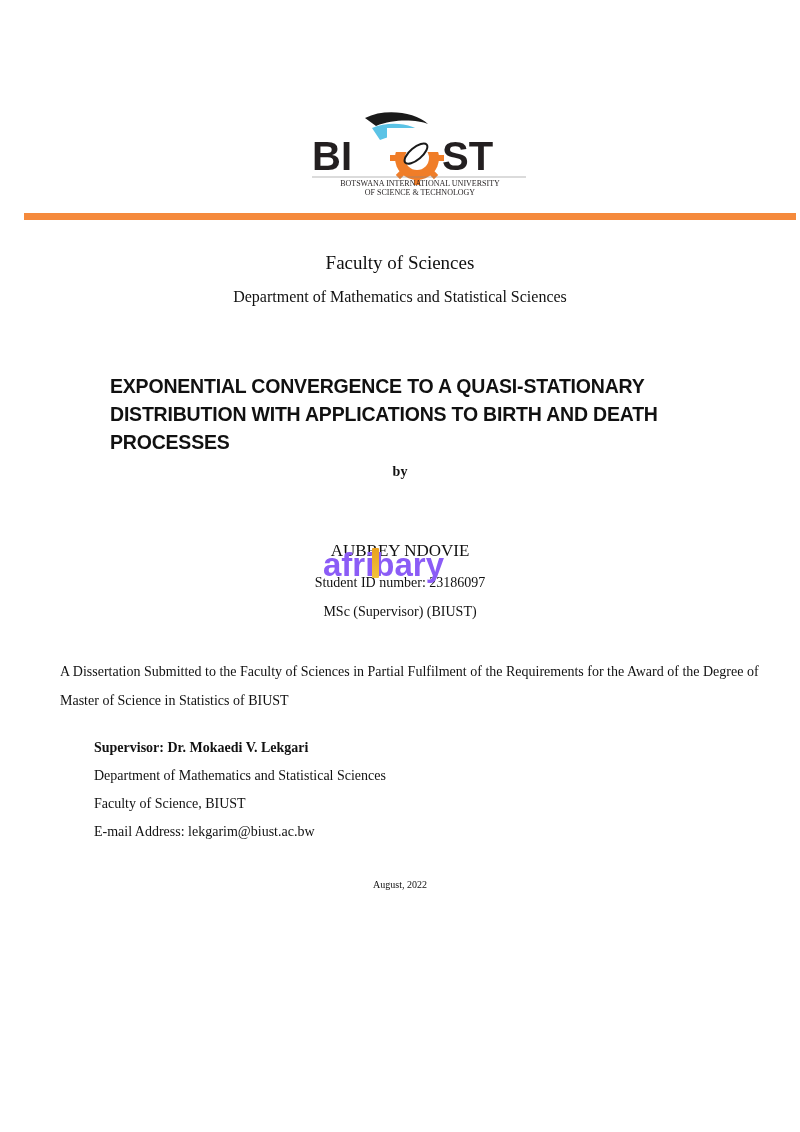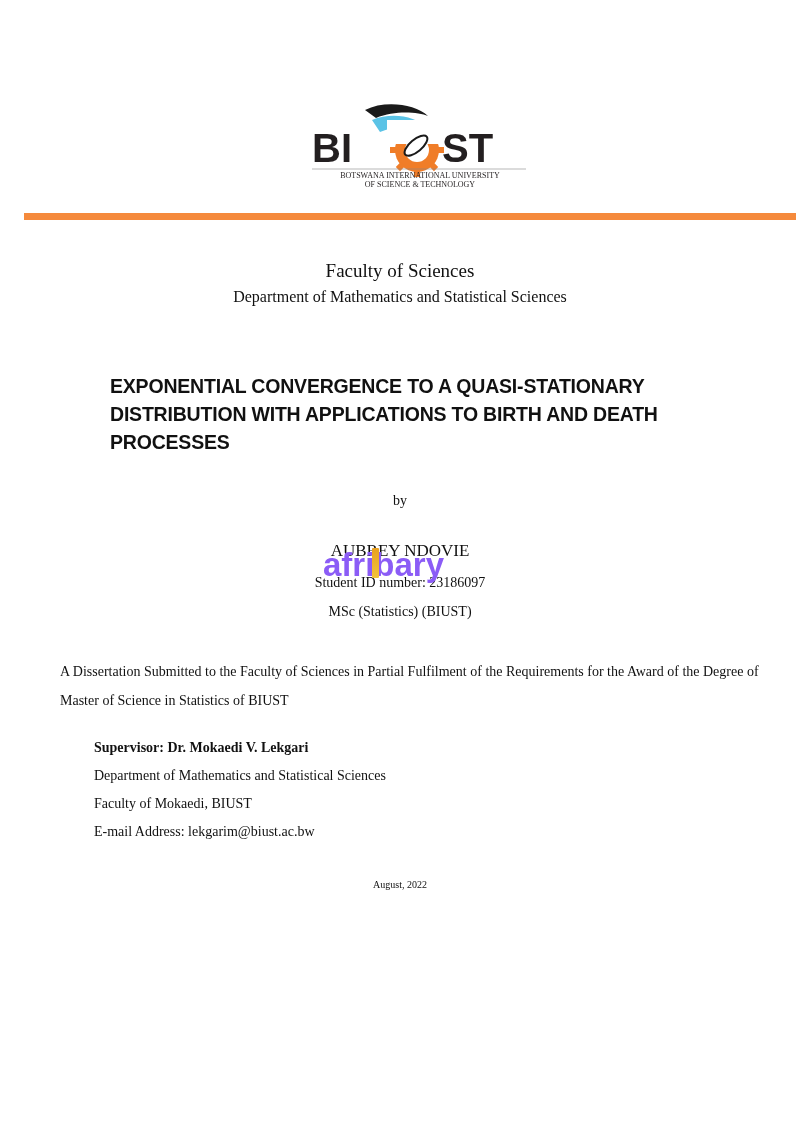--- a/index.html
+++ b/index.html
@@ -1,33 +1,33 @@
 <!DOCTYPE html>
 <html><head>
   <meta charset="utf-8">
   <style>
     html, body { margin: 0; padding: 0; background: #ffffff; }
     body { width: 800px; height: 1132px; position: relative; overflow: hidden;
            font-family: "DejaVu Serif", "Liberation Serif", serif; color: #111; }
     .abs { position: absolute; }
     .center { left: 0; width: 800px; text-align: center; }
 
-    #logo { left: 310px; top: 98px; width: 220px; height: 95px; text-align: center; }
+    #logo { left: 310px; top: 106px; width: 220px; height: 95px; text-align: center; }
     #rule { left: 24px; top: 213px; width: 772px; height: 7px; background: #f58a3c; }
 
     .serif { font-family: "Liberation Serif", "DejaVu Serif", serif; }
     .sans  { font-family: "Liberation Sans", "DejaVu Sans", sans-serif; }
 
-    #faculty { top: 260px; font-size: 19px; }
+    #faculty { top: 252px; font-size: 19px; }
     #dept { top: 288px; font-size: 16px; }
 
     #title { left: 110px; width: 610px; top: 372px; text-align: left;
              font-weight: bold; font-size: 19.5px; line-height: 28px; letter-spacing: -0.2px; }
 
-    #by { top: 493px; font-size: 14px; }
+    #by { top: 464px; font-size: 14px; font-weight: bold; }
     #author { top: 541px; font-size: 17px; }
     #student { top: 575px; font-size: 14px; }
     #degree { top: 604px; font-size: 14px; }
 
     #statement { left: 60px; width: 710px; top: 657px; text-align: left; font-size: 14px; line-height: 29px; }
 
     .left { left: 94px; font-size: 14px; }
     #sup { top: 740px; font-weight: bold; }
     #sup-dept { top: 768px; }
     #sup-fac { top: 796px; }
@@ -76,25 +76,25 @@
 <div id="rule" class="abs"></div>
 
 <div id="faculty" class="abs center serif">Faculty of Sciences</div>
 <div id="dept" class="abs center serif">Department of Mathematics and Statistical Sciences</div>
 
 <div id="title" class="abs sans">EXPONENTIAL CONVERGENCE TO A QUASI-STATIONARY DISTRIBUTION WITH APPLICATIONS TO BIRTH AND DEATH PROCESSES</div>
 
 <div id="by" class="abs center serif">by</div>
 <div id="author" class="abs center serif">AUBREY NDOVIE</div>
 <div id="student" class="abs center serif">Student ID number: 23186097</div>
-<div id="degree" class="abs center serif">MSc (Statistics) (BIUST)</div>
+<div id="degree" class="abs center serif">MSc (Supervisor) (BIUST)</div>
 
 <div id="watermark" class="abs">afribary</div>
 <div id="wm-pencil" class="abs"></div>
 
 <div id="statement" class="abs serif">A Dissertation Submitted to the Faculty of Sciences in Partial Fulfilment of the Requirements for the Award of the Degree of Master of Science in Statistics of BIUST</div>
 
 <div id="sup" class="abs left serif">Supervisor: Dr. Mokaedi V. Lekgari</div>
 <div id="sup-dept" class="abs left serif">Department of Mathematics and Statistical Sciences</div>
-<div id="sup-fac" class="abs left serif">Faculty of Mokaedi, BIUST</div>
+<div id="sup-fac" class="abs left serif">Faculty of Science, BIUST</div>
 <div id="sup-email" class="abs left serif">E-mail Address: lekgarim@biust.ac.bw</div>
 
 <div id="date" class="abs center serif">August, 2022</div>
 
 </body></html>

